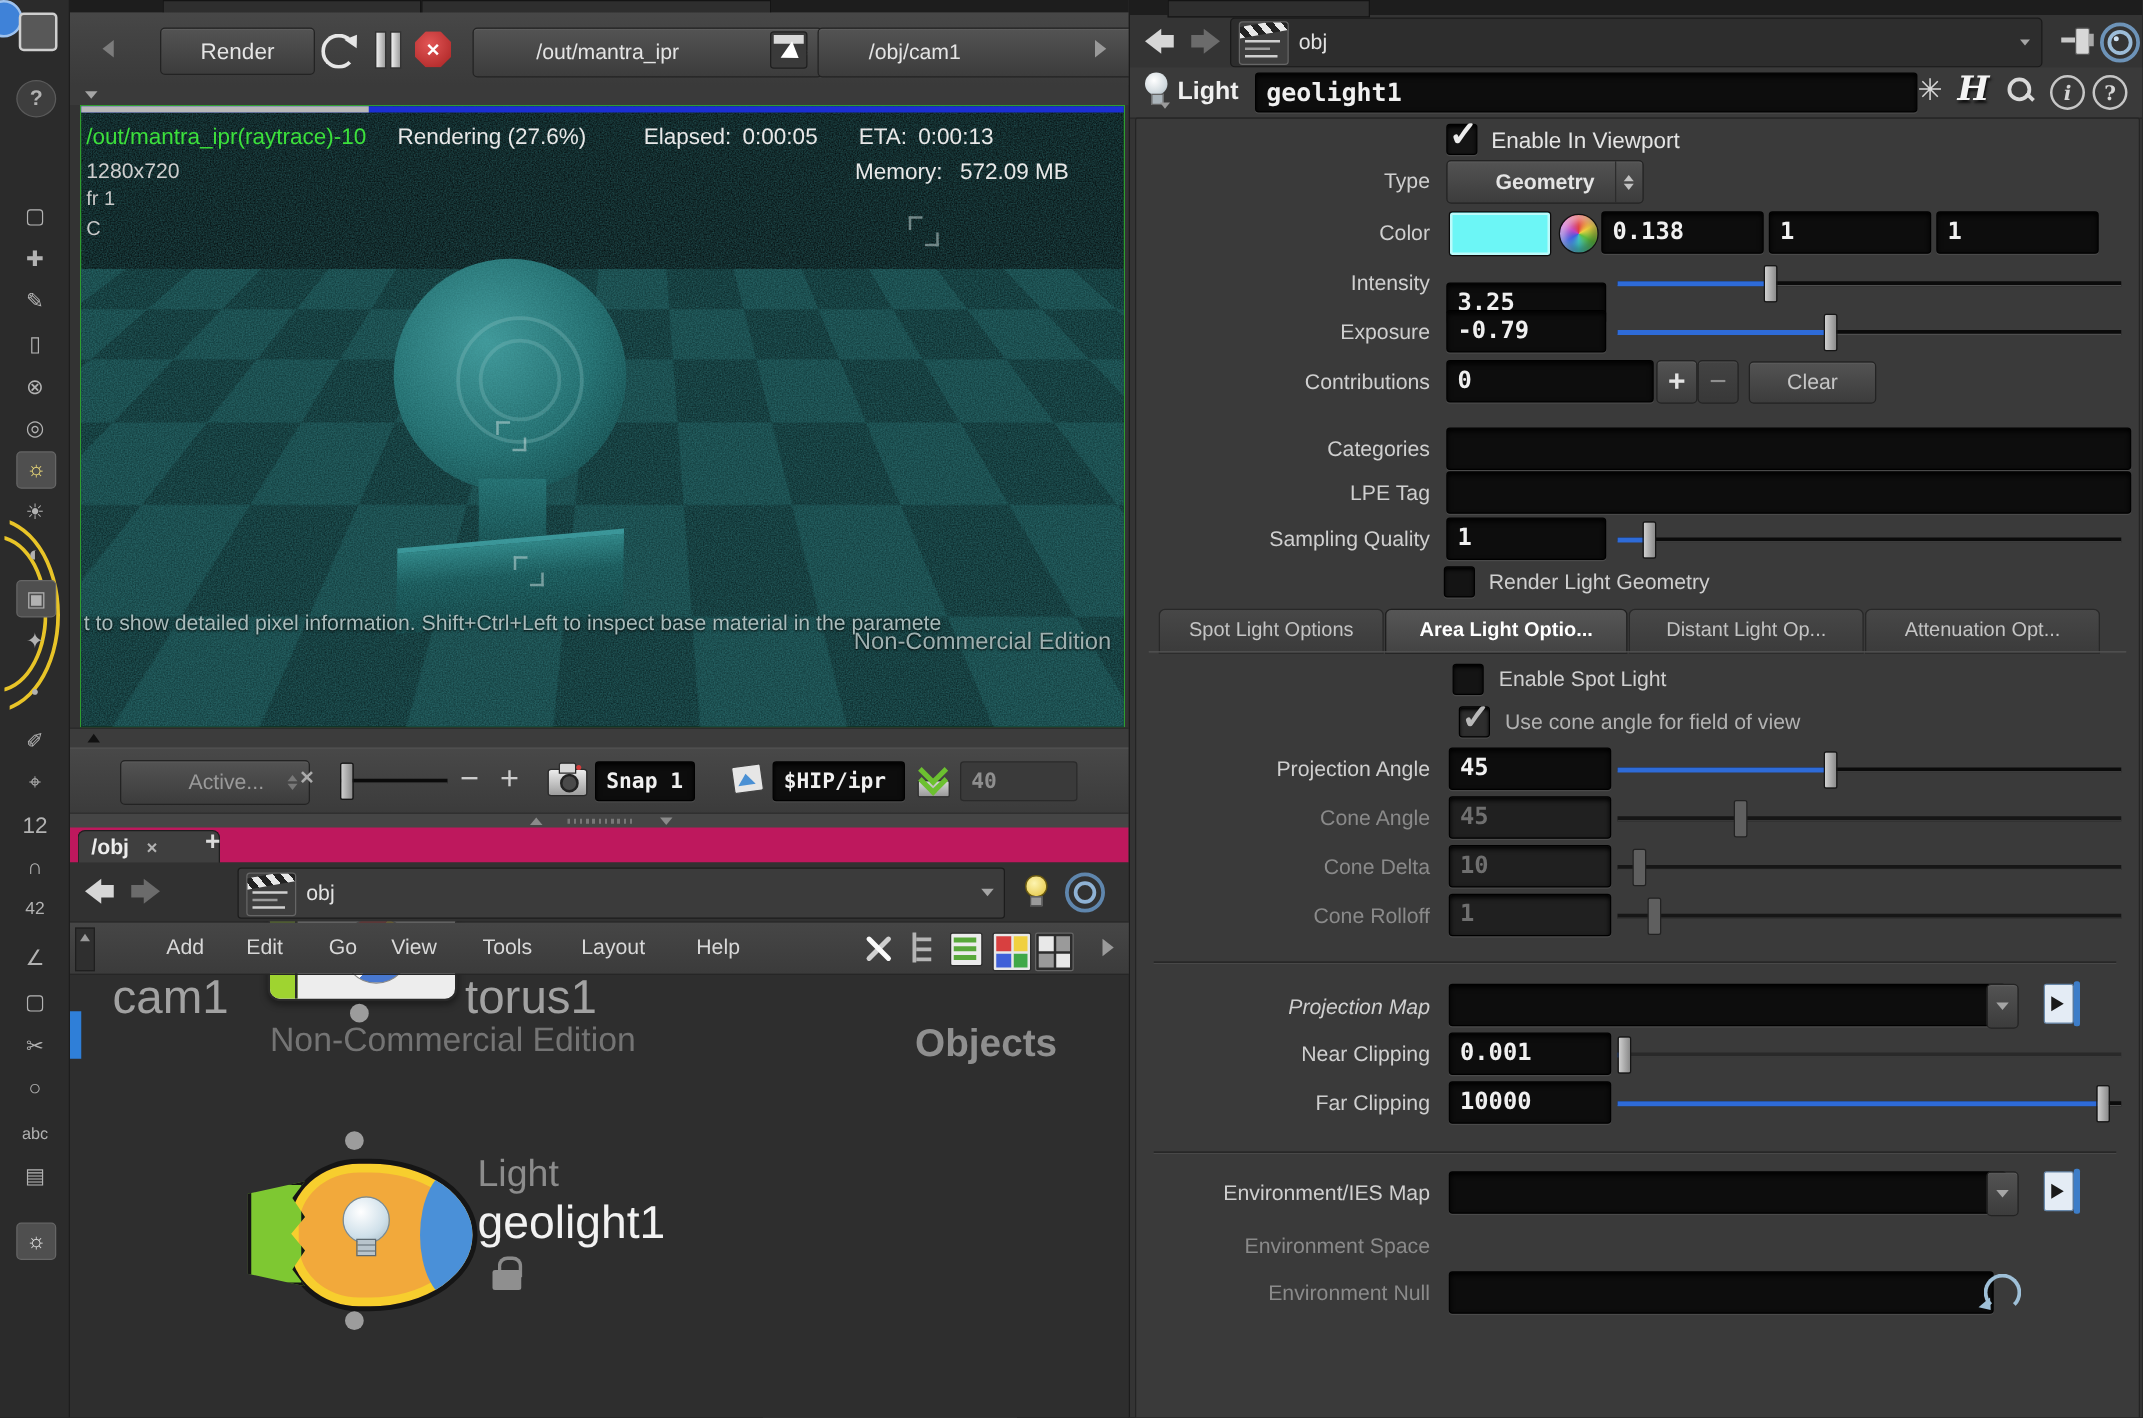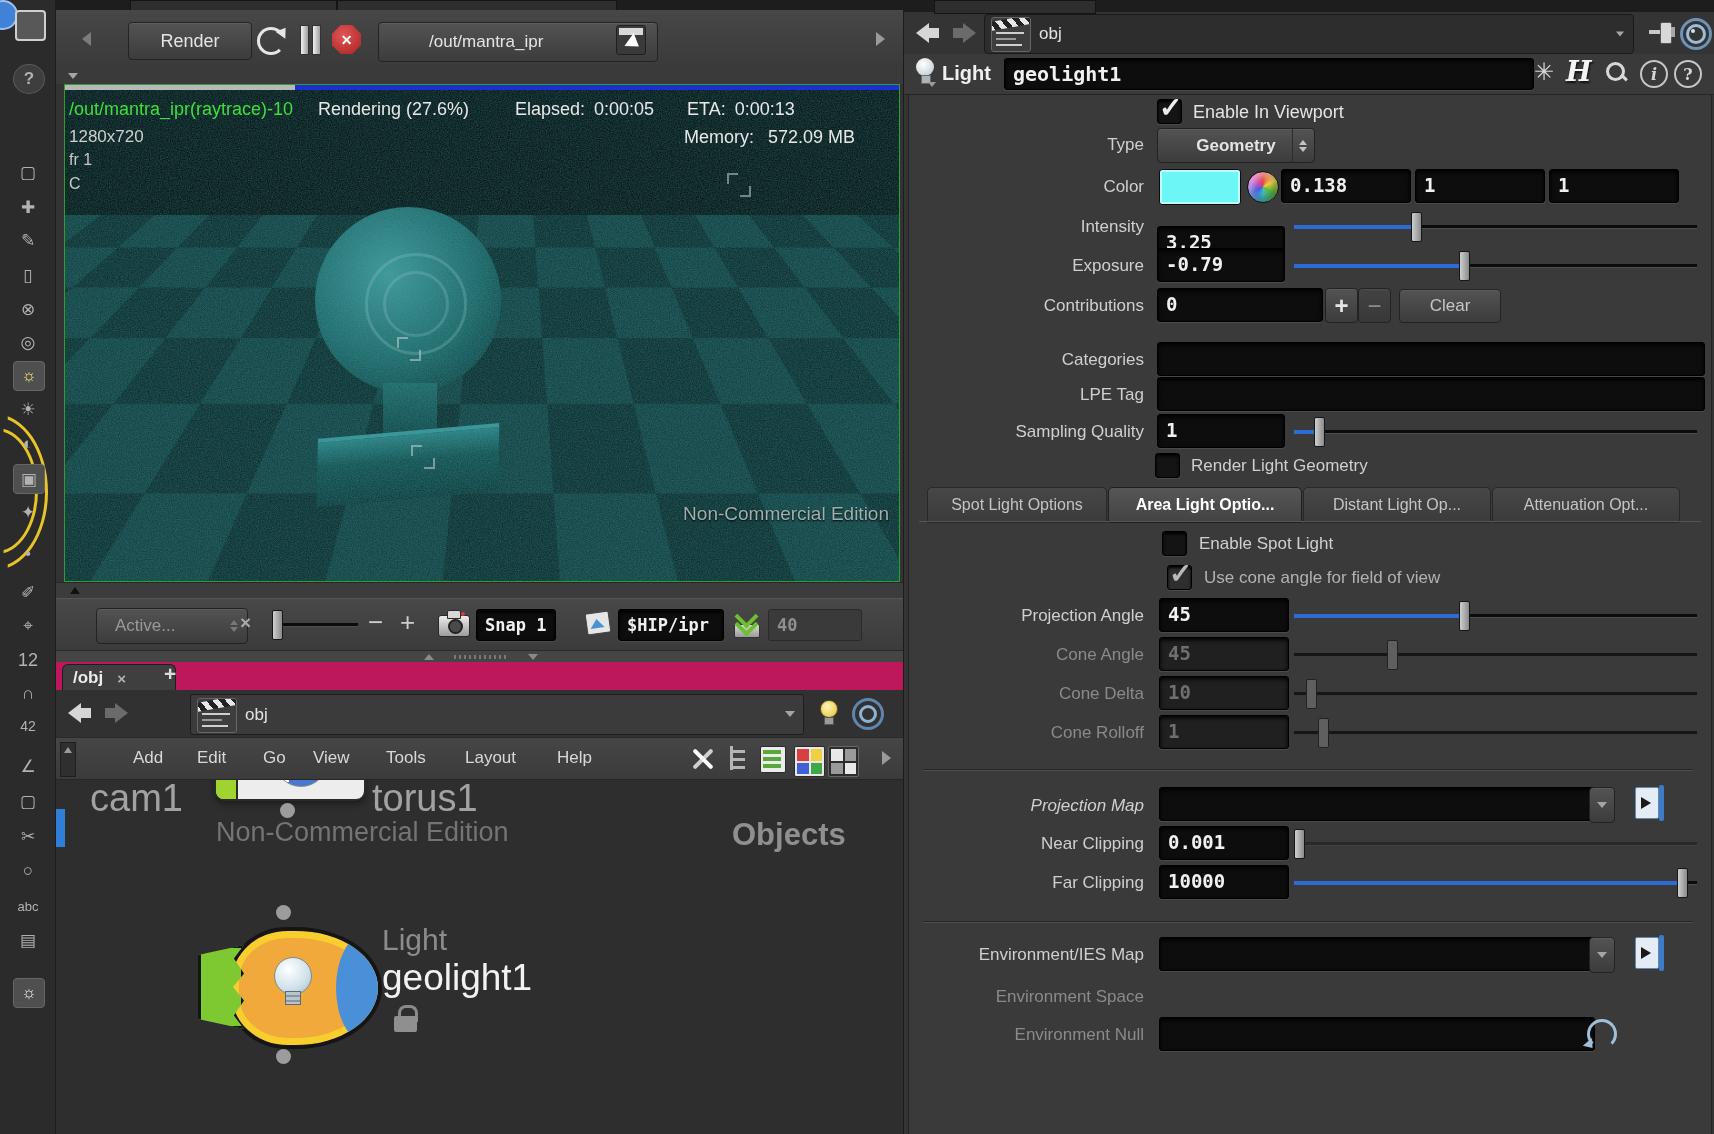--- a/index.html
+++ b/index.html
@@ -121,20 +121,23 @@
         <span>/out/mantra_ipr</span>
         <span class="spin" style="right:8px;">
             <i class="u"></i>
             <i class="d"></i>
           </span>
       </div>
       <div class="abs" style="left:560px;top:15px;width:28px;height:28px;background:#3a3a3a;border:1px solid #1f1f1f;border-radius:3px;">
         <i class="abs" style="left:2px;top:2px;right:2px;height:7px;background:#d8d8d8;"></i>
         <i class="abs" style="left:11px;top:9px;width:0;height:0;border-top:8px solid transparent;border-bottom:8px solid transparent;border-left:12px solid #fff;transform:rotate(35deg);"></i>
       </div>
+      <div class="btn" style="left:598px;top:12px;width:212px;height:38px;justify-content:flex-start;padding-left:40px;">
+        <span>/obj/cam1</span>
+      </div>
       <div class="abs" style="left:820px;top:22px;width:0;height:0;border-top:7px solid transparent;border-bottom:7px solid transparent;border-left:9px solid #9a9a9a;"></div>
     </div>
 
     <div class="abs" style="left:0;top:68px;width:847px;height:16px;background:#3a3a3a;">
       <div class="caret abs" style="left:12px;top:5px;"></div>
     </div>
 
     <div class="abs" style="left:8px;top:84px;width:834px;height:496px;background:#04090a;border:1px solid #2f9e2f;overflow:hidden;">
 
       <div class="abs" style="left:-180px;top:130px;width:1250px;height:560px;opacity:.85;
@@ -177,29 +180,30 @@
         <span>ETA:</span>
         <span>0:00:13</span>
       </div>
       <span class="abs" style="left:4px;top:42px;z-index:5;font-size:17px;color:#cfcfcf;">1280x720</span>
       <div class="abs" style="right:44px;top:42px;z-index:5;font-size:18px;color:#e8e8e8;display:flex;gap:14px;">
         <span>Memory:</span>
         <span>572.09 MB</span>
       </div>
       <span class="abs" style="left:4px;top:66px;z-index:5;font-size:16px;color:#c9c9c9;">fr 1</span>
       <span class="abs" style="left:4px;top:90px;z-index:5;font-size:16px;color:#c9c9c9;">C</span>
+      <span class="abs" style="left:2px;top:404px;z-index:5;font-size:17px;color:#a9bcbc;text-shadow:0 1px 2px #000;white-space:nowrap;">t to show detailed pixel information. Shift+Ctrl+Left to inspect base material in the paramete</span>
       <span class="abs" style="right:10px;top:418px;z-index:5;font-size:19px;color:#9fb0b0;text-shadow:0 1px 2px #000;">Non-Commercial Edition</span>
     </div>
 
     <div class="abs" style="left:0;top:582px;width:847px;height:16px;background:#3c3c3c;border-top:1px solid #262626;">
       <div class="abs" style="left:14px;top:4px;width:0;height:0;border-left:5px solid transparent;border-right:5px solid transparent;border-bottom:7px solid #111;"></div>
     </div>
 
     <div class="abs" style="left:0;top:598px;width:847px;height:52px;background:linear-gradient(#484848,#3b3b3b);border-top:1px solid #555;">
-      <div class="btn" style="left:40px;top:9px;width:132px;height:34px;color:#9a9a9a;justify-content:flex-start;padding-left:18px;">
+      <div class="btn" style="left:40px;top:9px;width:132px;height:34px;color:#9a9a9a;justify-content:center;padding-left:18px;">
         <span>Active...</span>
         <span class="spin dim" style="right:6px;">
             <i class="u"></i>
             <i class="d"></i>
           </span>
       </div>
       <span class="abs" style="left:184px;top:13px;font-size:19px;font-weight:bold;color:#ababab;">×</span>
       <div class="sl" style="left:216px;top:11px;width:86px;">
         <div class="tr"></div>
           <div class="hd" style="left:4px;"></div>

